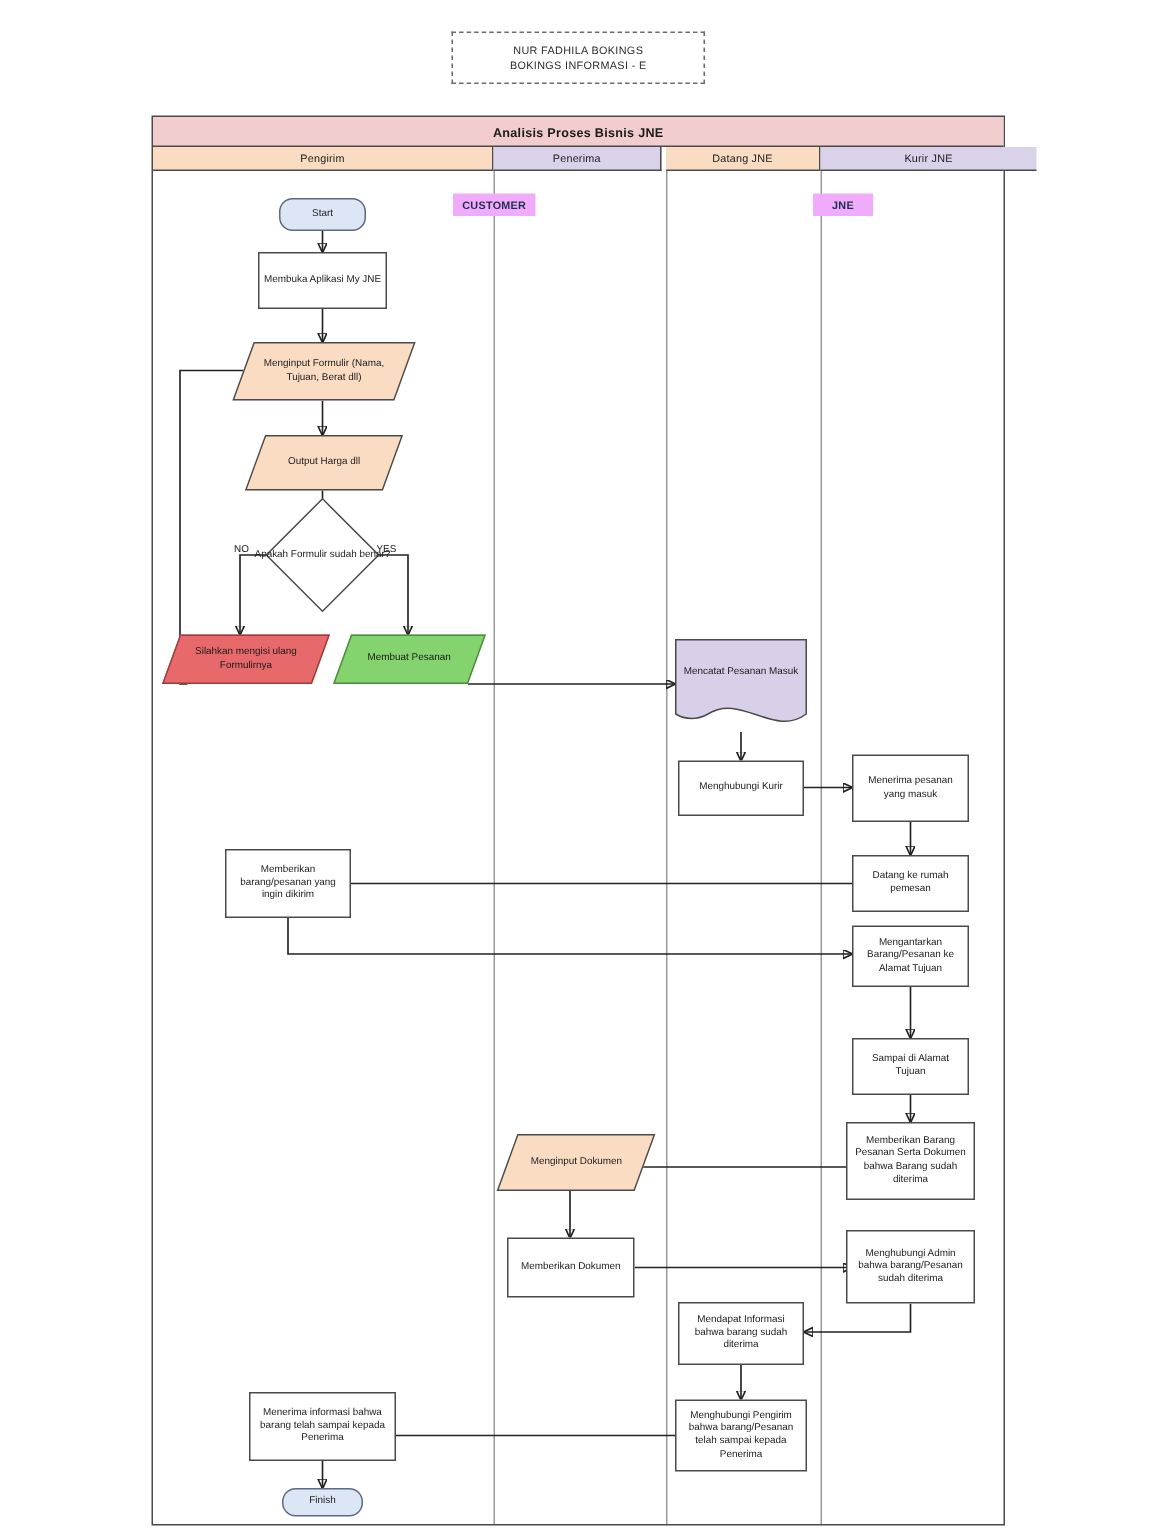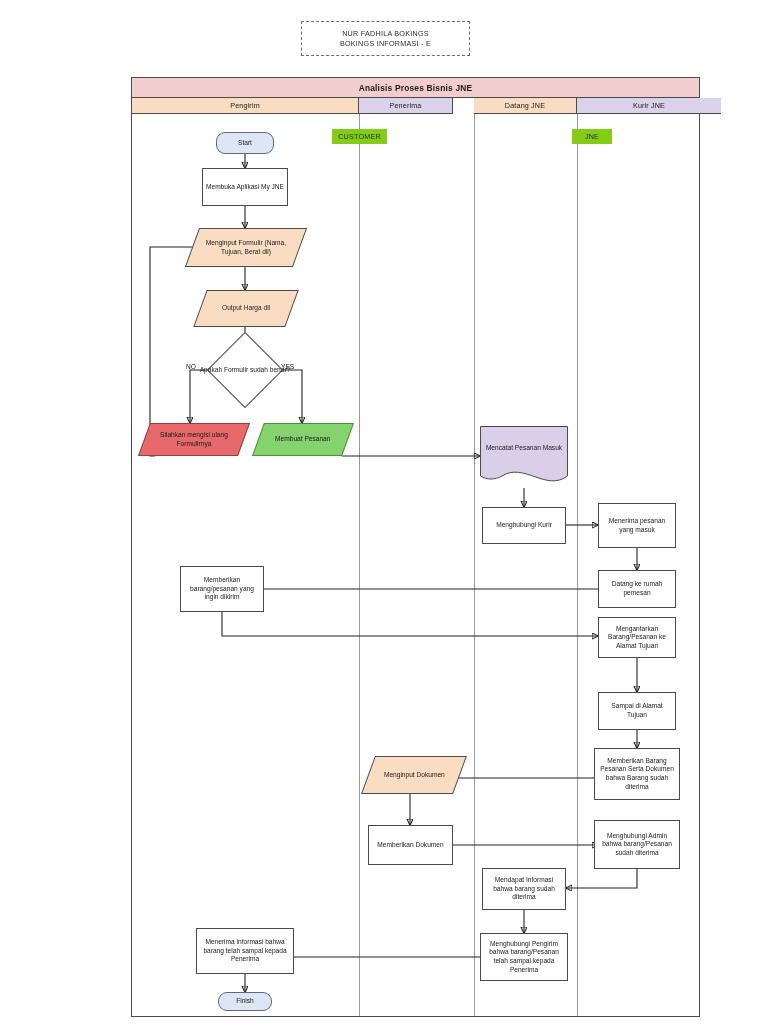--- a/index.html
+++ b/index.html
@@ -10,43 +10,43 @@
   #title-stamp{
     position:absolute;left:301px;top:6px;width:167px;height:33px;
     border:1px dashed #6b6b6b;background:#fff;
     display:flex;flex-direction:column;align-items:center;justify-content:center;
     font-size:7.2px;line-height:10px;letter-spacing:.25px;color:#2b2b2b;text-align:center;margin-top:15px;
   }
 
   
   #diagram{
     position:absolute;left:101px;top:77px;width:569px;height:940px;
-    border:1px solid #4a4a4a;background:#fff;box-sizing:border-box;margin-left:30px;
+    border:1px solid #4a4a4a;background:#fff;box-sizing:border-box;
   }
   #chart-title{
     position:absolute;left:0;top:0;width:100%;height:20px;box-sizing:border-box;
     background:#f2cdcd;border-bottom:1px solid #4a4a4a;
     display:flex;align-items:center;justify-content:center;
     font-size:8.4px;font-weight:bold;color:#1a1a1a;letter-spacing:.2px;
   }
   #lane-header{position:absolute;left:0;top:20px;width:100%;height:16px;padding-left:12px;}
   .lane-head{
     position:absolute;top:0;height:16px;box-sizing:border-box;
     border-right:1px solid #4a4a4a;border-bottom:1px solid #4a4a4a;
     display:flex;align-items:center;justify-content:center;
     font-size:7.2px;color:#1a1a1a;letter-spacing:.15px;
   }
   .lane-head.last{border-right:none;}
   .lane-col{position:absolute;top:36px;bottom:0;width:0;border-left:1px solid #9a9a9a;}
 
   
   .group-tag{
-    position:absolute;background:#84cc16;color:#1d2d4f;
+    position:absolute;background:#f0abfc;color:#1d2d4f;
     font-size:7.2px;display:flex;align-items:center;justify-content:center;
-    height:15px;letter-spacing:.2px;
+    height:15px;letter-spacing:.2px;font-weight:bold;
   }
 
   
   .node{position:absolute;box-sizing:border-box;display:flex;align-items:center;
         justify-content:center;text-align:center;font-size:6.6px;line-height:8.6px;
         color:#1a1a1a;padding:1px 2px;}
   .n-term{border:1px solid #5b6b82;background:#dde6f4;border-radius:9px;}
   .n-proc{border:1px solid #4a4a4a;background:#ffffff;}
   .n-io{border:1px solid #4a4a4a;background:#fadcc3;
         transform:skewX(-20deg);}
@@ -74,21 +74,21 @@
 </div>
 
 <div id="diagram">
 
   <div id="chart-title">Analisis Proses Bisnis JNE</div>
 
   <div id="lane-header">
     <div class="lane-head" style="left:0;width:227px;background:#fadcc3;">
       <span>Pengirim</span>
     </div>
-    <div class="lane-head" style="left:227px;width:94px;background:#d9d2e9;">
+    <div class="lane-head" style="left:227px;width:112px;background:#d9d2e9;">
       <span>Penerima</span>
     </div>
     <div class="lane-head" style="left:342px;width:103px;background:#fadcc3;">
       <span>Datang JNE</span>
     </div>
     <div class="lane-head last" style="left:445px;width:144px;background:#d9d2e9;">
       <span>Kurir JNE</span>
     </div>
   </div>
 

